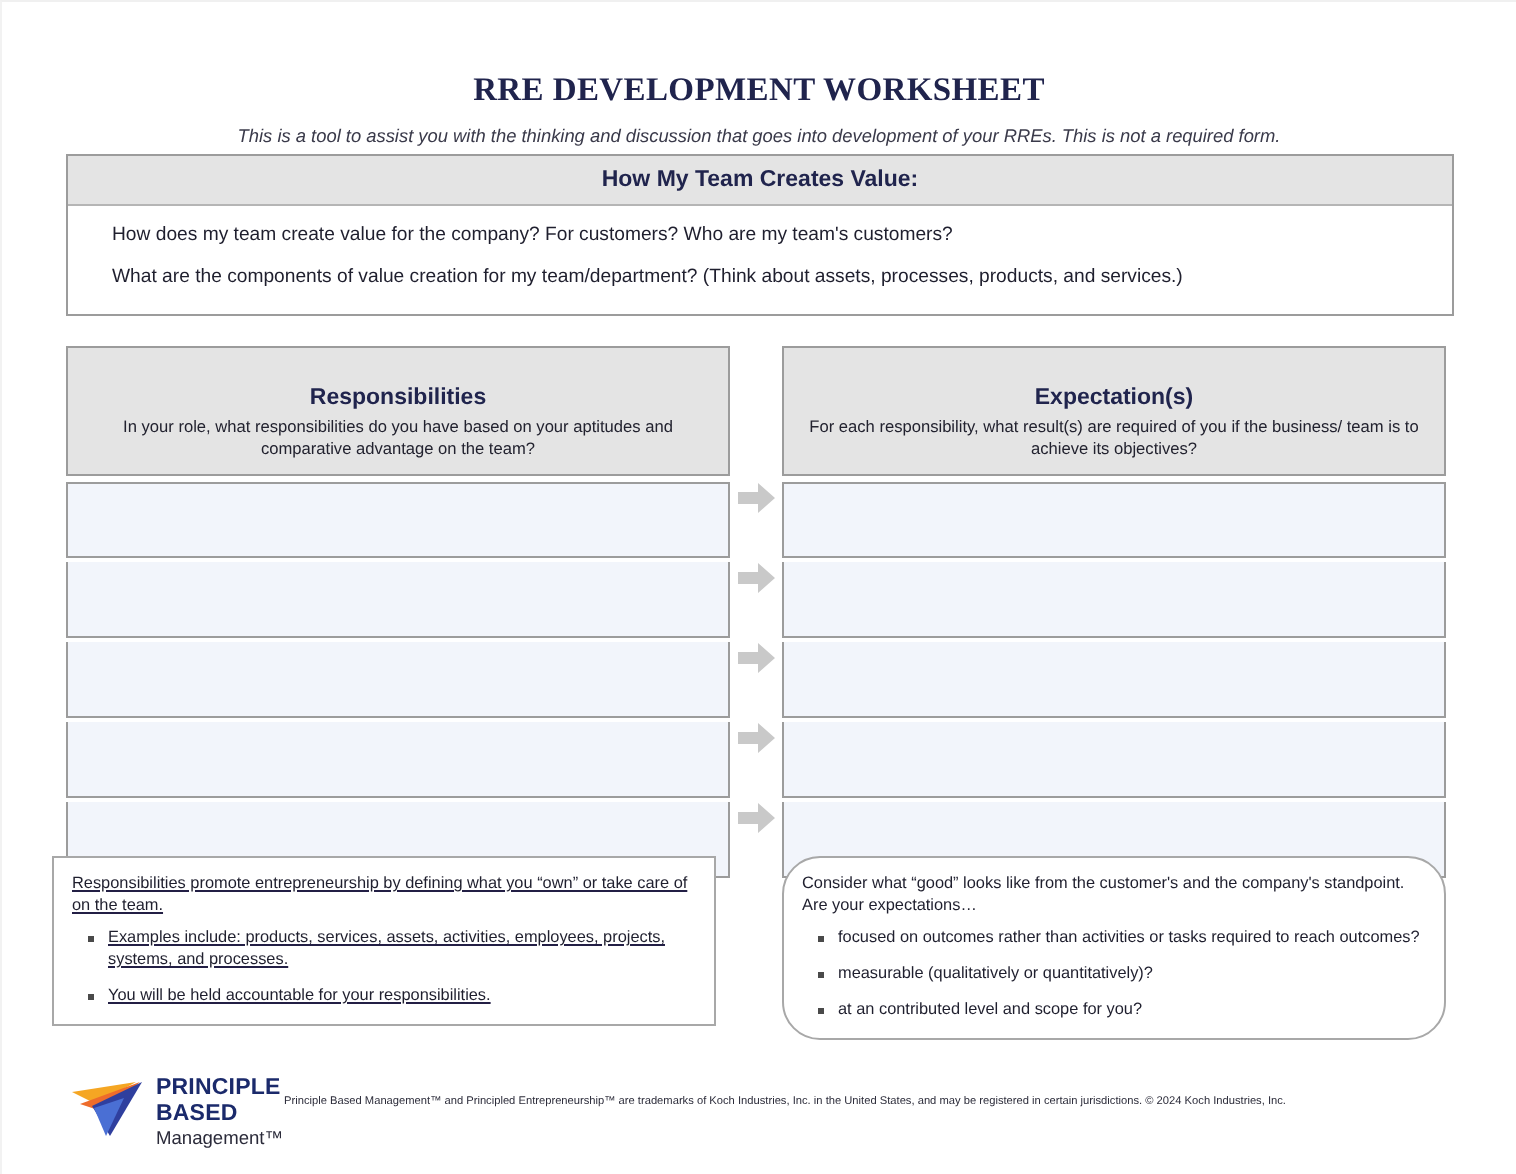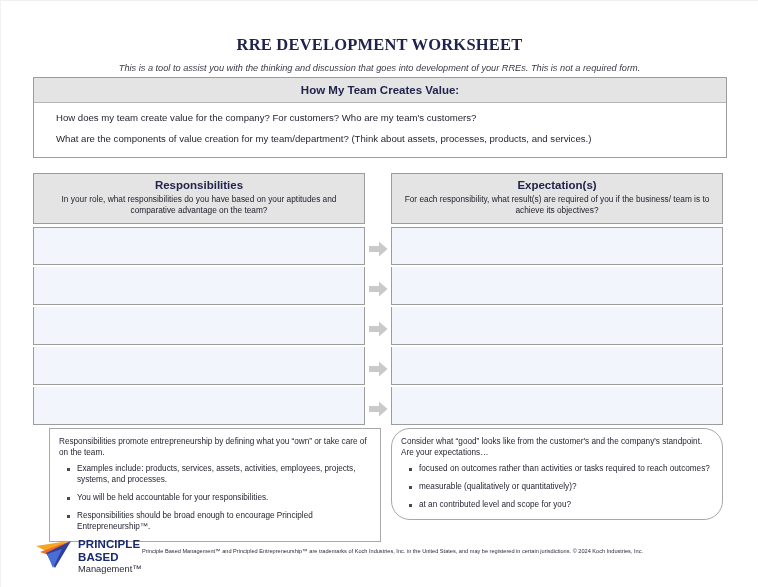--- a/index.html
+++ b/index.html
@@ -82,21 +82,21 @@
     width: 332px;
     box-sizing: border-box;
   }
   .col-left  { left: 32px; }
   .col-right { left: 390px; }
 
   .col-headbox {
     border: 1px solid #9c9c9c;
     background: #e4e4e4;
     box-sizing: border-box;
-    padding: 5px 10px 7px 10px;
+    padding: 19px 10px 7px 10px;
     text-align: center;
   }
   .col-title {
     font-size: 11.5px;
     font-weight: bold;
     color: #20244d;
     margin: 0 0 3px 0;
   }
   .col-sub {
     font-size: 8.3px;
@@ -136,21 +136,21 @@
   
   .note {
     position: absolute;
     top: 427px;
     width: 332px;
     box-sizing: border-box;
     border: 1px solid #a8a8a8;
     background: #fff;
     padding: 7px 9px 8px 9px;
   }
-  .note-left  { left: 48px; }
+  .note-left  { left: 25px; text-decoration: underline; }
   .note-right { left: 390px; border-radius: 19px; }
   .note p.lead {
     margin: 0;
     font-size: 8.2px;
     line-height: 1.35;
     color: #1f1f2e;
   }
   .note ul {
     margin: 6px 0 0 0;
     padding-left: 18px;
@@ -289,21 +289,20 @@
       <div class="row-cell"></div>
       <div class="row-cell"></div>
     </div>
   </div>
 
   <div class="note note-left">
     <p class="lead">Responsibilities promote entrepreneurship by defining what you “own” or take care of on the team.</p>
     <ul>
       <li>Examples include: products, services, assets, activities, employees, projects, systems, and processes.</li>
       <li>You will be held accountable for your responsibilities.</li>
-      <li>Responsibilities should be broad enough to encourage Principled Entrepreneurship™.</li>
     </ul>
   </div>
 
   <div class="note note-right">
     <p class="lead">Consider what “good” looks like from the customer's and the company's standpoint. Are your expectations…</p>
     <ul>
       <li>focused on outcomes rather than activities or tasks required to reach outcomes?</li>
       <li>measurable (qualitatively or quantitatively)?</li>
       <li>at an contributed level and scope for you?</li>
     </ul>

